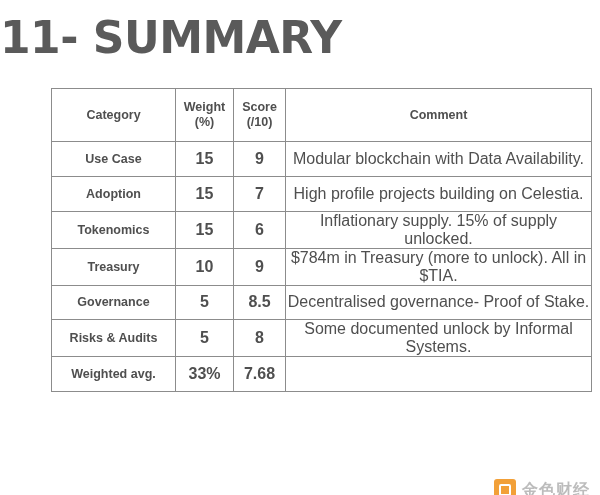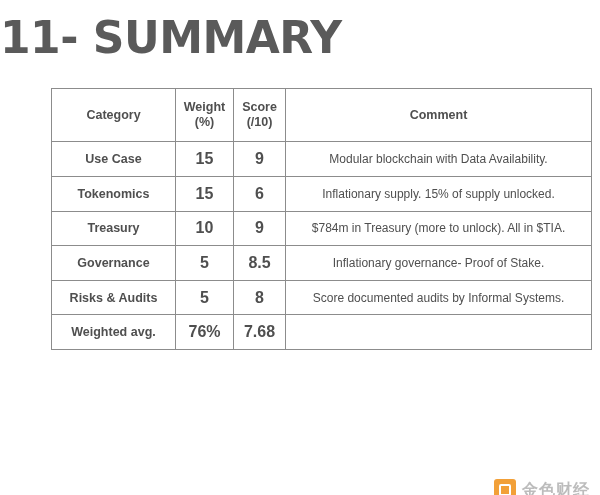--- a/index.html
+++ b/index.html
@@ -64,21 +64,21 @@
     font-size: 12.5px;
   }
   td.weight, td.score {
     text-align: center;
     font-weight: bold;
     font-size: 16px;
   }
   td.comment {
     text-align: center;
     font-weight: normal;
-    font-size: 12px;
+    font-size: 16px;
     color: #4f4f4f;
   }
   col.c-cat { width: 124px; }
   col.c-weight { width: 58px; }
   col.c-score { width: 52px; }
   col.c-comment { width: 306px; }
   .wm {
     position: absolute;
     right: 10px;
     bottom: 8px;
@@ -143,46 +143,52 @@
         </tr>
       </thead>
       <tbody>
         <tr>
           <td class="cat">Use Case</td>
           <td class="weight">15</td>
           <td class="score">9</td>
           <td class="comment">Modular blockchain with Data Availability.</td>
         </tr>
         <tr>
+          <td class="cat">Adoption</td>
+          <td class="weight">15</td>
+          <td class="score">7</td>
+          <td class="comment">High profile projects building on Celestia.</td>
+        </tr>
+        <tr>
           <td class="cat">Tokenomics</td>
           <td class="weight">15</td>
           <td class="score">6</td>
           <td class="comment">Inflationary supply. 15% of supply unlocked.</td>
         </tr>
         <tr>
           <td class="cat">Treasury</td>
           <td class="weight">10</td>
           <td class="score">9</td>
           <td class="comment">$784m in Treasury (more to unlock). All in $TIA.</td>
         </tr>
         <tr>
           <td class="cat">Governance</td>
           <td class="weight">5</td>
           <td class="score">8.5</td>
-          <td class="comment">Inflationary governance- Proof of Stake.</td>
+          <td class="comment">Decentralised governance- Proof of Stake.</td>
         </tr>
         <tr>
           <td class="cat">Risks &amp; Audits</td>
           <td class="weight">5</td>
           <td class="score">8</td>
-          <td class="comment">Score documented audits by Informal Systems.</td>
+          <td class="comment">Some documented unlock by Informal Systems.</td>
         </tr>
         <tr>
           <td class="cat">Weighted avg.</td>
-          <td class="weight">76%</td>
+          <td class="weight">33%</td>
           <td class="score">7.68</td>
           <td class="comment"></td>
         </tr>
       </tbody>
     </table>
   </div>
 
   <div class="wm">
     <div class="wm-mark"></div>
     <div class="wm-text">金色财经</div>

